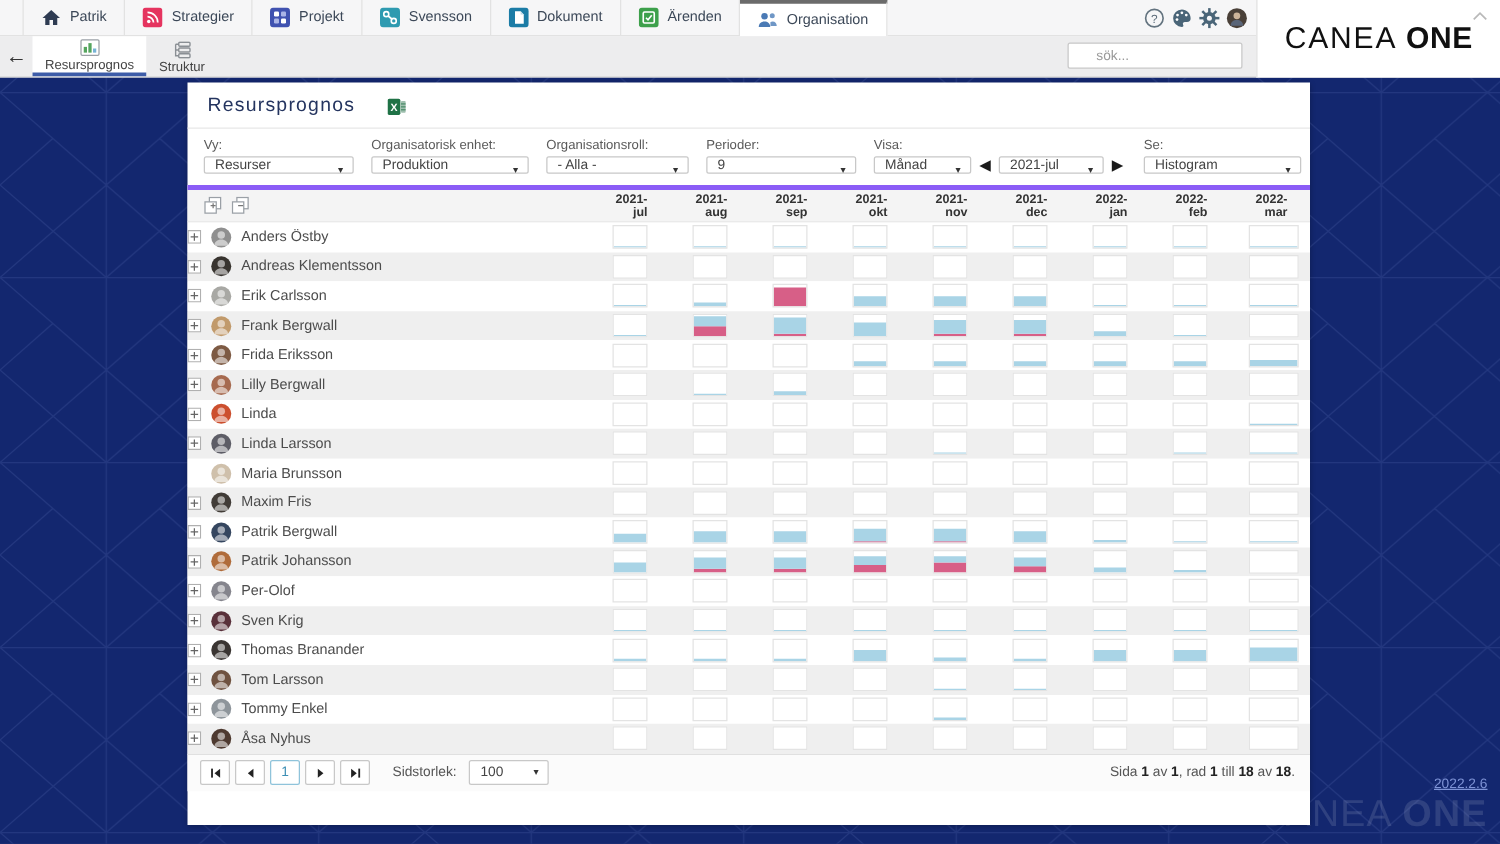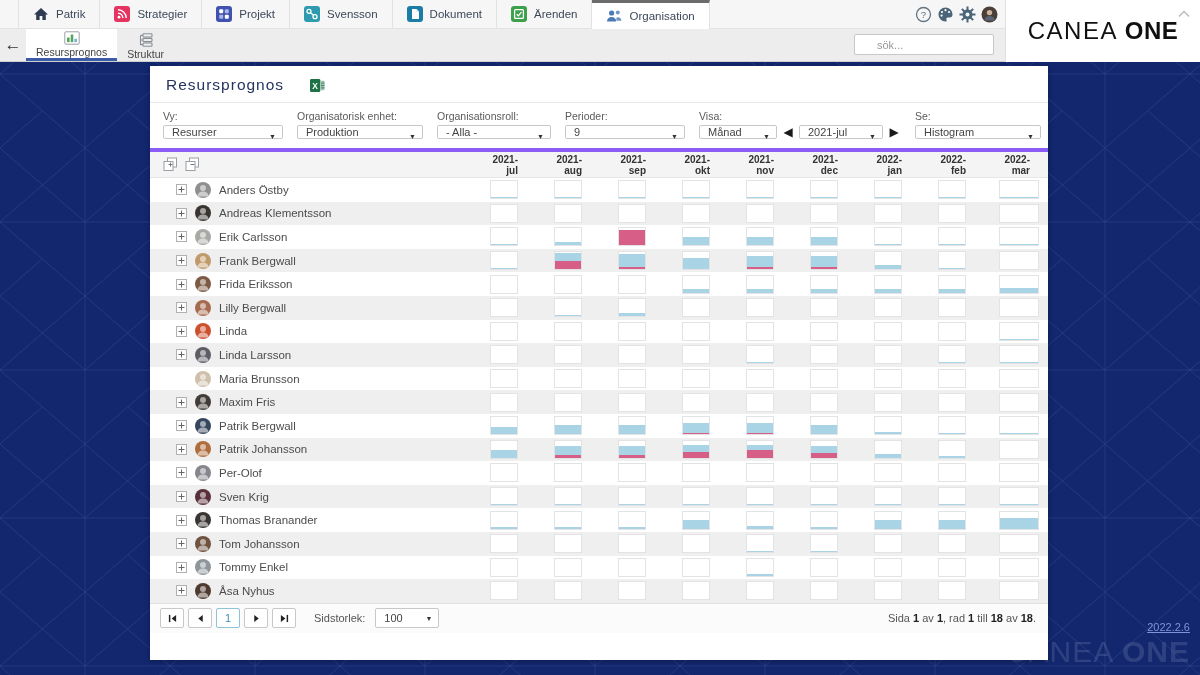--- a/index.html
+++ b/index.html
@@ -61,21 +61,21 @@
 
   
   .grid-header { height:30px; background:#f4f4f4; border-top:4px solid #8b5cf6; border-bottom:1px solid #e6e6e6; display:flex; align-items:center; }
   .hdr-left { flex:1; display:flex; gap:7px; padding-left:13px; }
   .hdr-icon { width:15px; height:15px; display:inline-flex; cursor:pointer; }
   .months { width:576px; flex:none; display:flex; margin-right:14px; }
   .mcol { width:64px; flex:none; text-align:right; padding-right:4px; font-size:10px; font-weight:bold; color:#333; line-height:11px; }
   .rows-area { }
   .grid-row { height:23.6px; display:flex; align-items:center; background:#fff; cursor:pointer; }
   .grid-row.alt { background:#efefef; }
-  .row-left { flex:1; display:flex; align-items:center; padding-left:26px; gap:8px; min-width:0; }
+  .row-left { flex:1; display:flex; align-items:center; padding-left:0; gap:8px; min-width:0; }
   .rexp { width:11px; height:11px; display:inline-flex; flex:none; }
   .avatar { width:16px; height:16px; border-radius:50%; flex:none; display:inline-flex; overflow:hidden; }
   .avatar svg { width:16px; height:16px; }
   .pname { font-size:11.5px; color:#4c4c4c; white-space:nowrap; }
   .rcells { width:576px; flex:none; display:flex; margin-right:14px; }
   .mcell { width:64px; flex:none; display:flex; justify-content:flex-end; padding-right:4px; }
   .cell { position:relative; width:28px; height:19px; background:#fff; border:1px solid #e3e3e3; overflow:hidden; }
   .mcell:last-child .cell { width:40px; margin-right:-9px; }
   .bar { position:absolute; left:0; right:0; }
   .bar.blue { background:#a9d4e6; }
@@ -1269,21 +1269,21 @@
               <line x1="2.5" y1="5.5" x2="8.5" y2="5.5" stroke="#666"></line>
               <line x1="5.5" y1="2.5" x2="5.5" y2="8.5" stroke="#666"></line>
             </svg>
           </span>
           <span class="avatar" style="background: rgb(111, 82, 64);">
             <svg viewBox="0 0 16 16">
               <circle cx="8" cy="6" r="3" fill="rgba(255,255,255,0.55)"></circle>
               <path d="M2.5 14.5 c0-3.2 2.4-5 5.5-5 s5.5 1.8 5.5 5 Z" fill="rgba(255,255,255,0.55)"></path>
             </svg>
           </span>
-          <span class="pname">Tom Johansson</span>
+          <span class="pname">Tom Larsson</span>
         </div>
         <div class="rcells">
           <div class="mcell">
             <div class="cell"></div>
           </div>
           <div class="mcell">
             <div class="cell"></div>
           </div>
           <div class="mcell">
             <div class="cell"></div>

